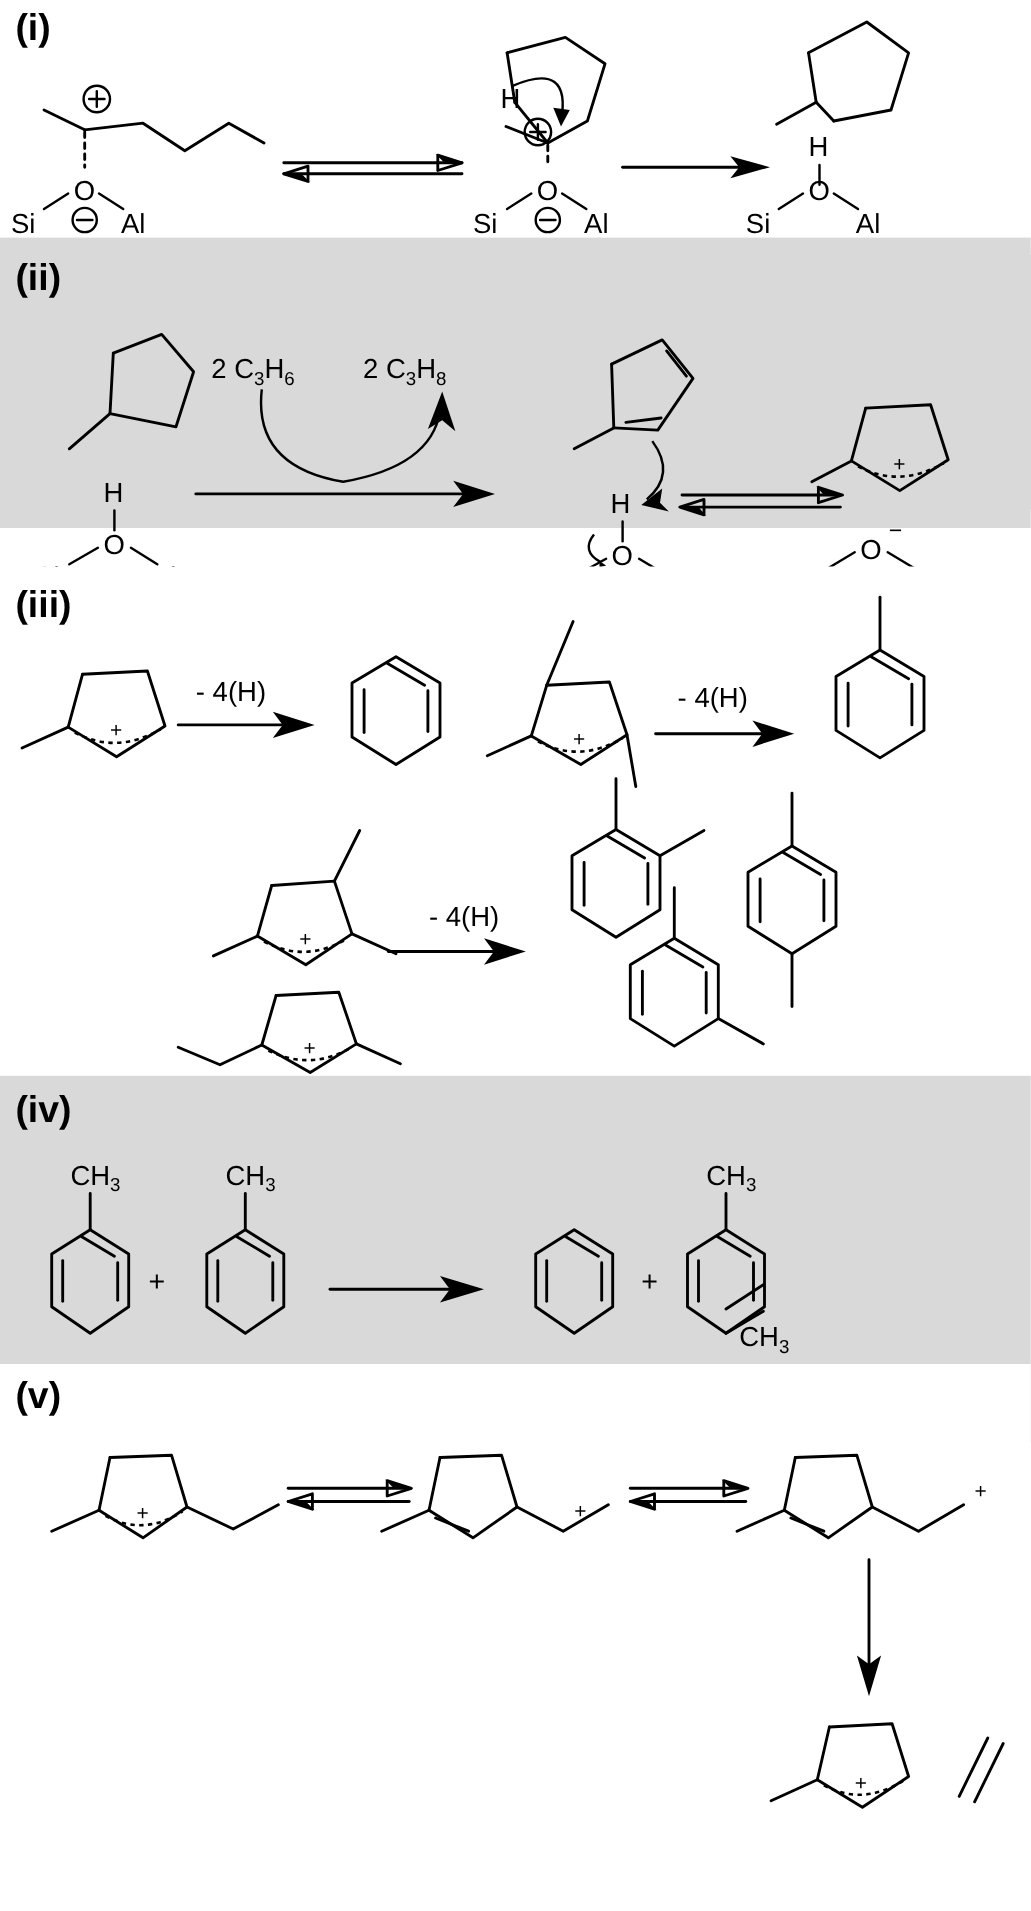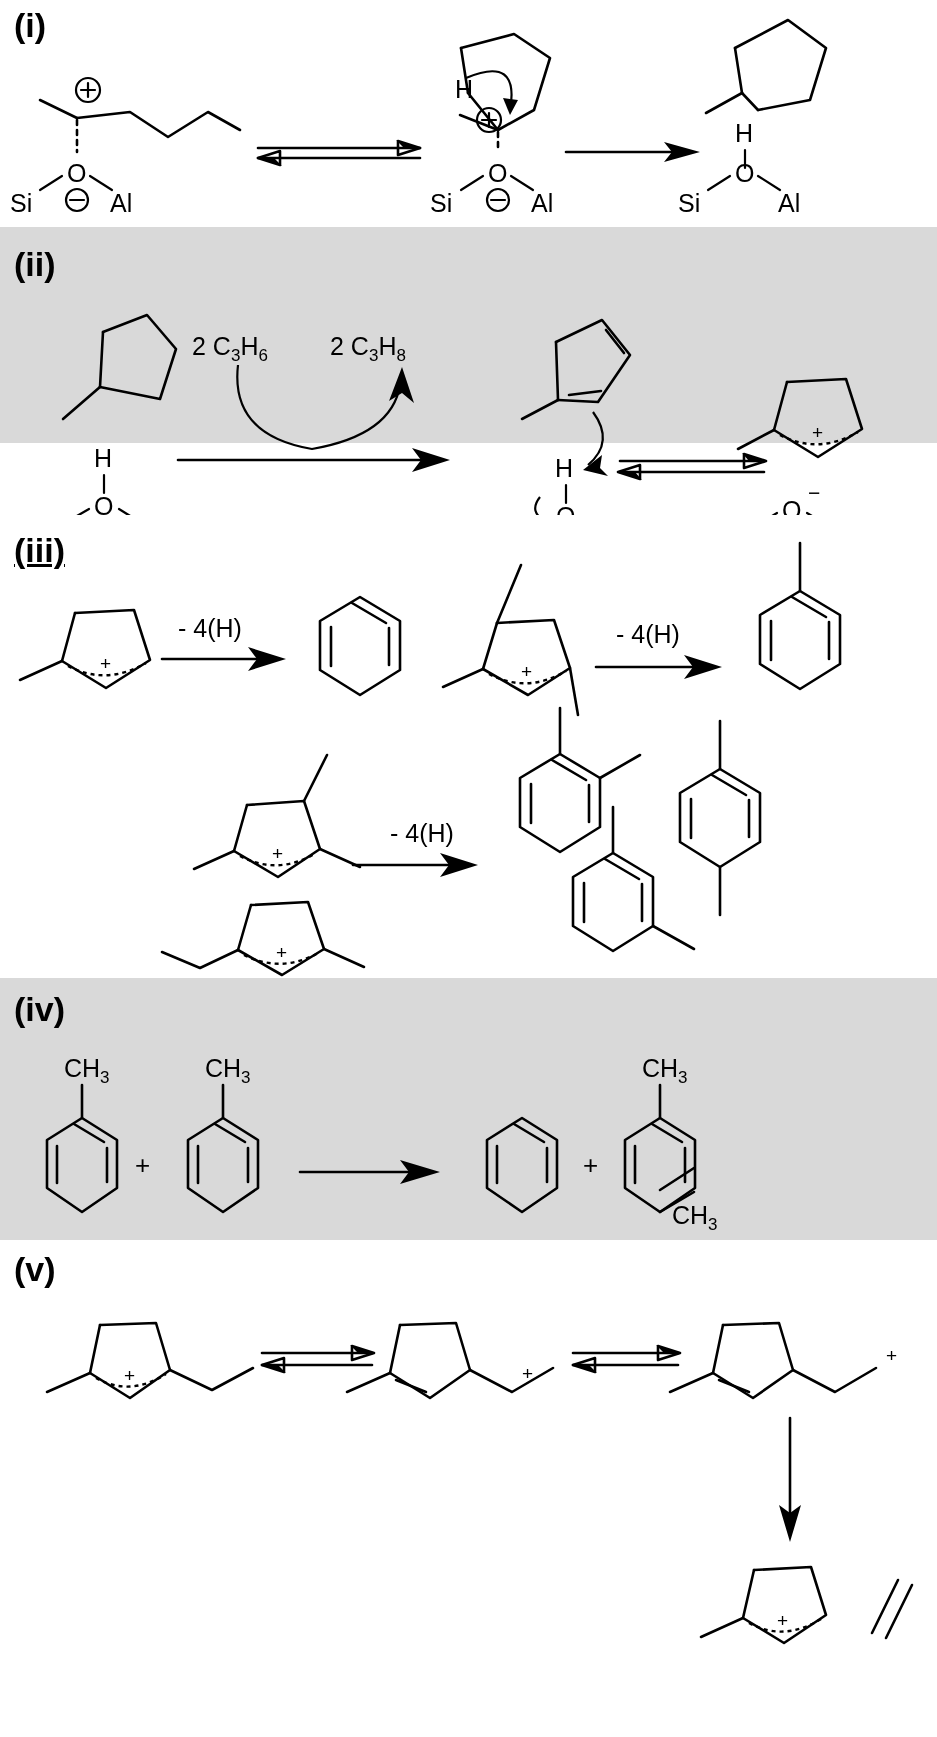--- a/index.html
+++ b/index.html
@@ -85,21 +85,21 @@
       <path class="thin" d="M745,150 L745,168"></path>
       <text class="lbl" x="735" y="182">O</text>
       <path class="thin" d="M730,176 L708,190"></path>
       <path class="thin" d="M758,176 L780,190"></path>
       <text class="lbl" x="678" y="212">Si</text>
       <text class="lbl" x="778" y="212">Al</text>
     </g>
   </svg>
 </div>
 
-<div class="panel shaded" style="top:227px;height:216px;padding-left:27px;">
+<div class="panel shaded" style="top:216px;height:264px;padding-left:27px;">
   <div class="panel-label" style="left:14px;top:20px;">(ii)</div>
   <svg width="937" height="300">
 
     <g>
       <path class="chemline" d="M103,105 L100,160"></path>
       <path class="chemline" d="M103,105 L147,88 L176,122 L160,172 L100,160"></path>
       <path class="chemline" d="M100,160 L63,192"></path>
       <text class="lbl" x="94" y="240">H</text>
       <path class="thin" d="M104,248 L104,266"></path>
       <text class="lbl" x="94" y="288">O</text>
@@ -160,21 +160,21 @@
       <text class="lbl-sm" x="808" y="273">−</text>
       <path class="thin" d="M777,286 L752,301"></path>
       <path class="thin" d="M807,286 L832,301"></path>
       <text class="lbl" x="720" y="321">Si</text>
       <text class="lbl" x="828" y="321">Al</text>
     </g>
   </svg>
 </div>
 
 <div class="panel plain" style="top:515px;height:463px;">
-  <div class="panel-label" style="left:14px;top:18px;text-decoration:underline;">(iii)</div>
+  <div class="panel-label" style="left:14px;top:18px;">(iii)</div>
   <svg width="937" height="463">
 
     <g>
       <path class="chemline" d="M75,98 L62,146"></path>
       <path class="chemline" d="M75,98 L134,95 L150,145 L106,173 L62,146"></path>
       <path class="dotted" d="M68,151 Q106,171 146,148"></path>
       <text class="plussm" x="100" y="155">+</text>
       <path class="chemline" d="M62,146 L20,165"></path>
     </g>
     <g>

